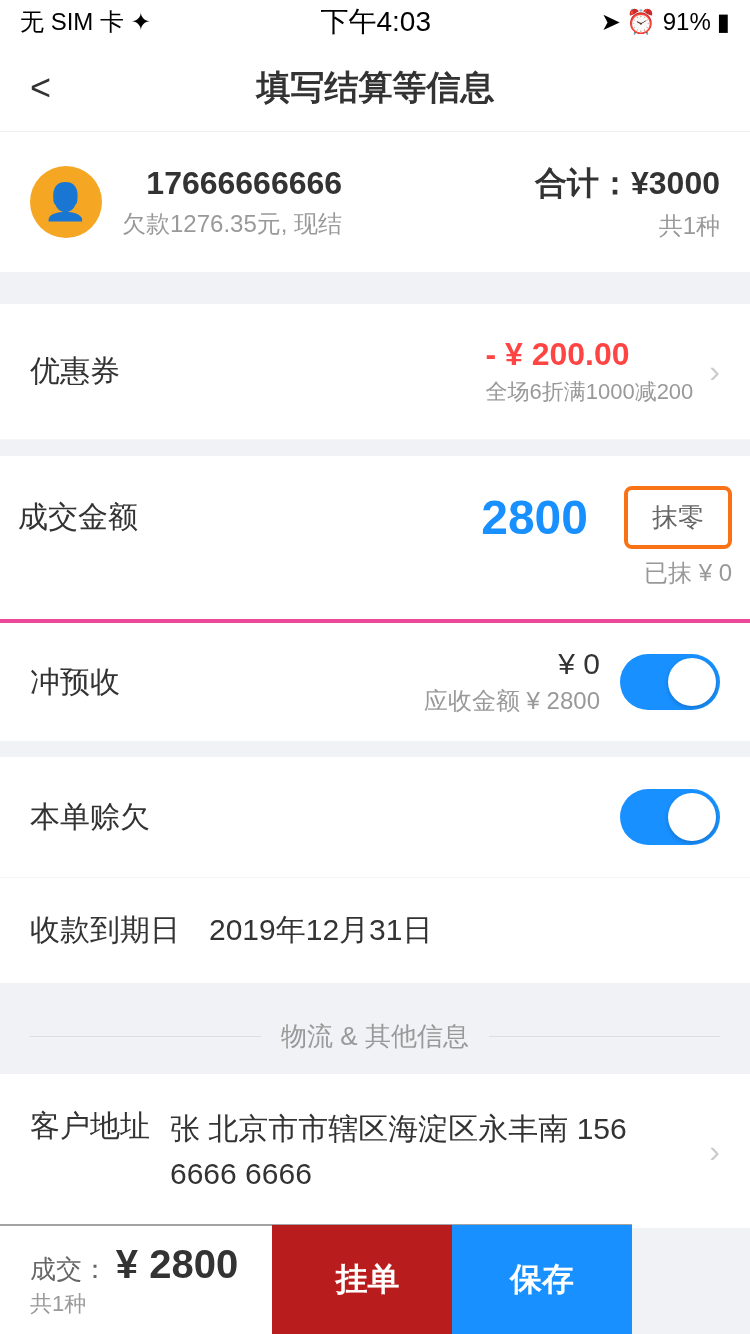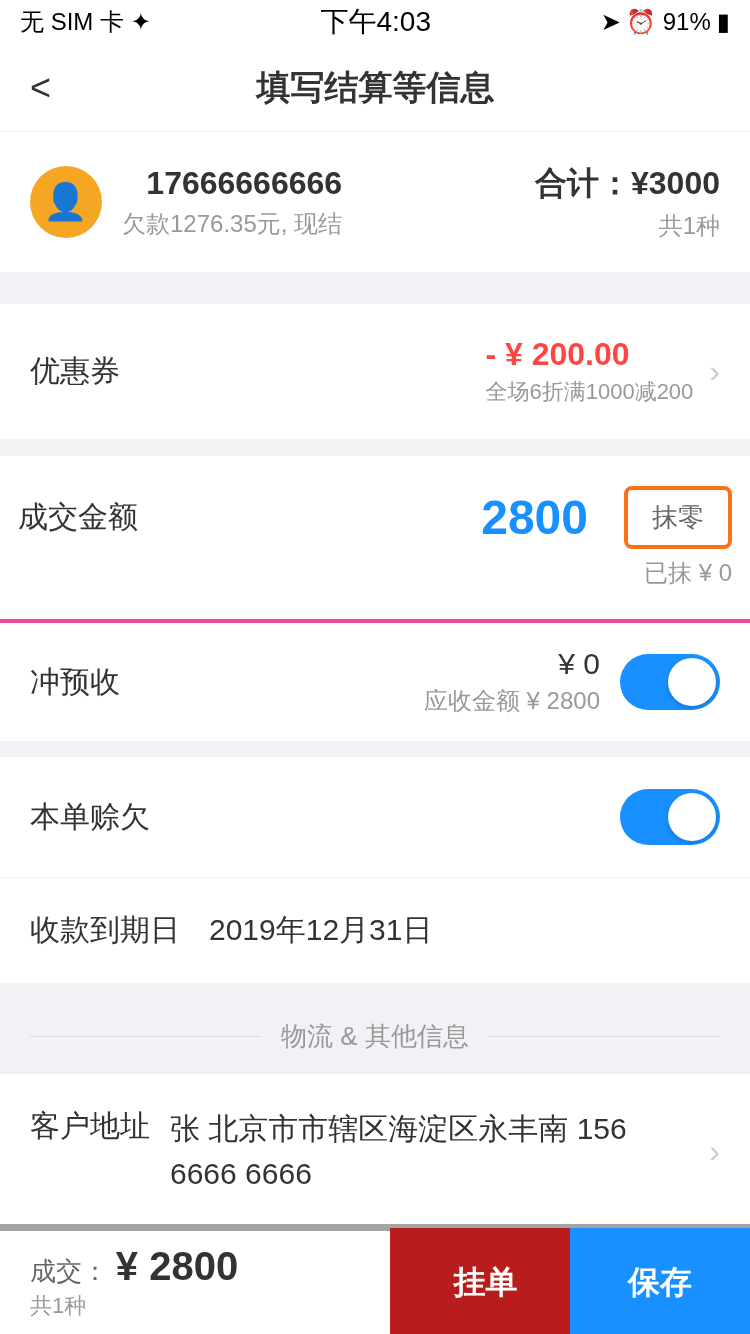--- a/index.html
+++ b/index.html
@@ -219,26 +219,26 @@
     .bottom-gray {
       background: #f0f2f5;
       height: 160px;
     }
 
     
     .footer {
       position: fixed;
       bottom: 0;
       left: 0;
-      width: 750px;
+      width: 632px;
       height: 110px;
       background: #fff;
       display: flex;
       align-items: center;
-      border-top: 7px solid #a3a3a3;
+      border-top: 2px solid #a3a3a3;
     }
     .footer-left {
       flex: 1;
       padding: 0 30px;
     }
     .footer-trans-label { font-size: 26px; color: #666; }
     .footer-trans-amount { font-size: 40px; font-weight: 600; color: #333; }
     .footer-count { font-size: 22px; color: #999; margin-top: 2px; }
     .footer-btn {
       height: 110px;

